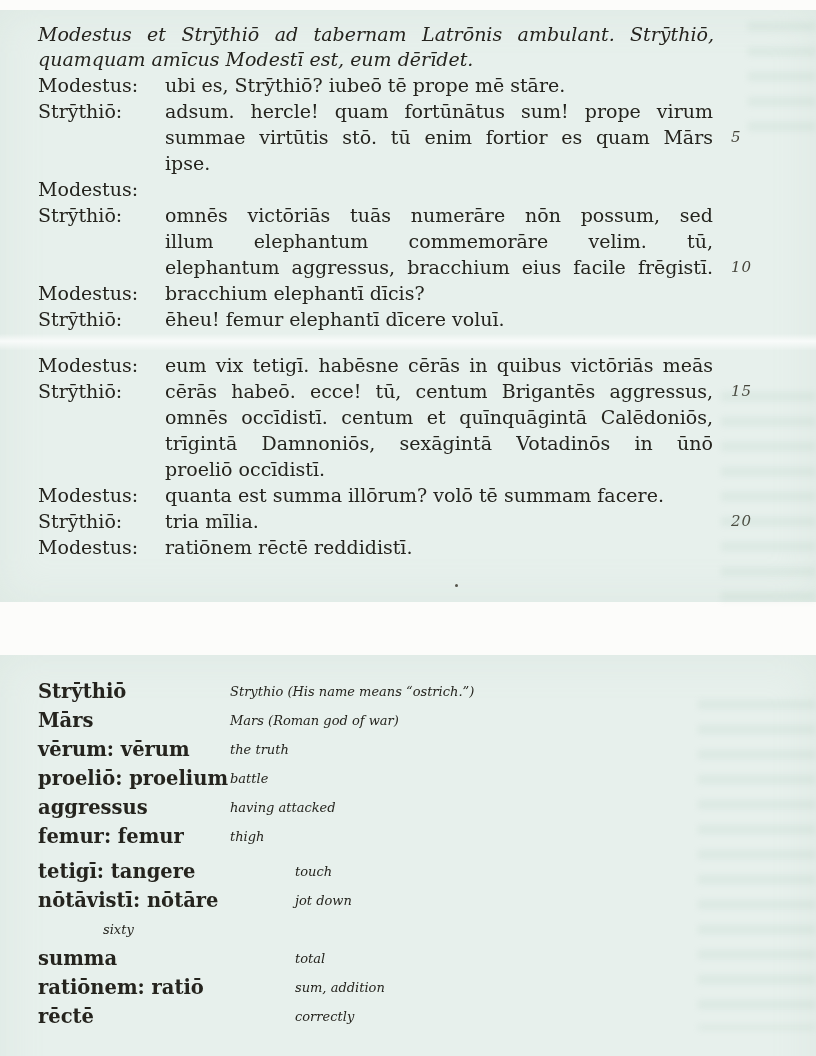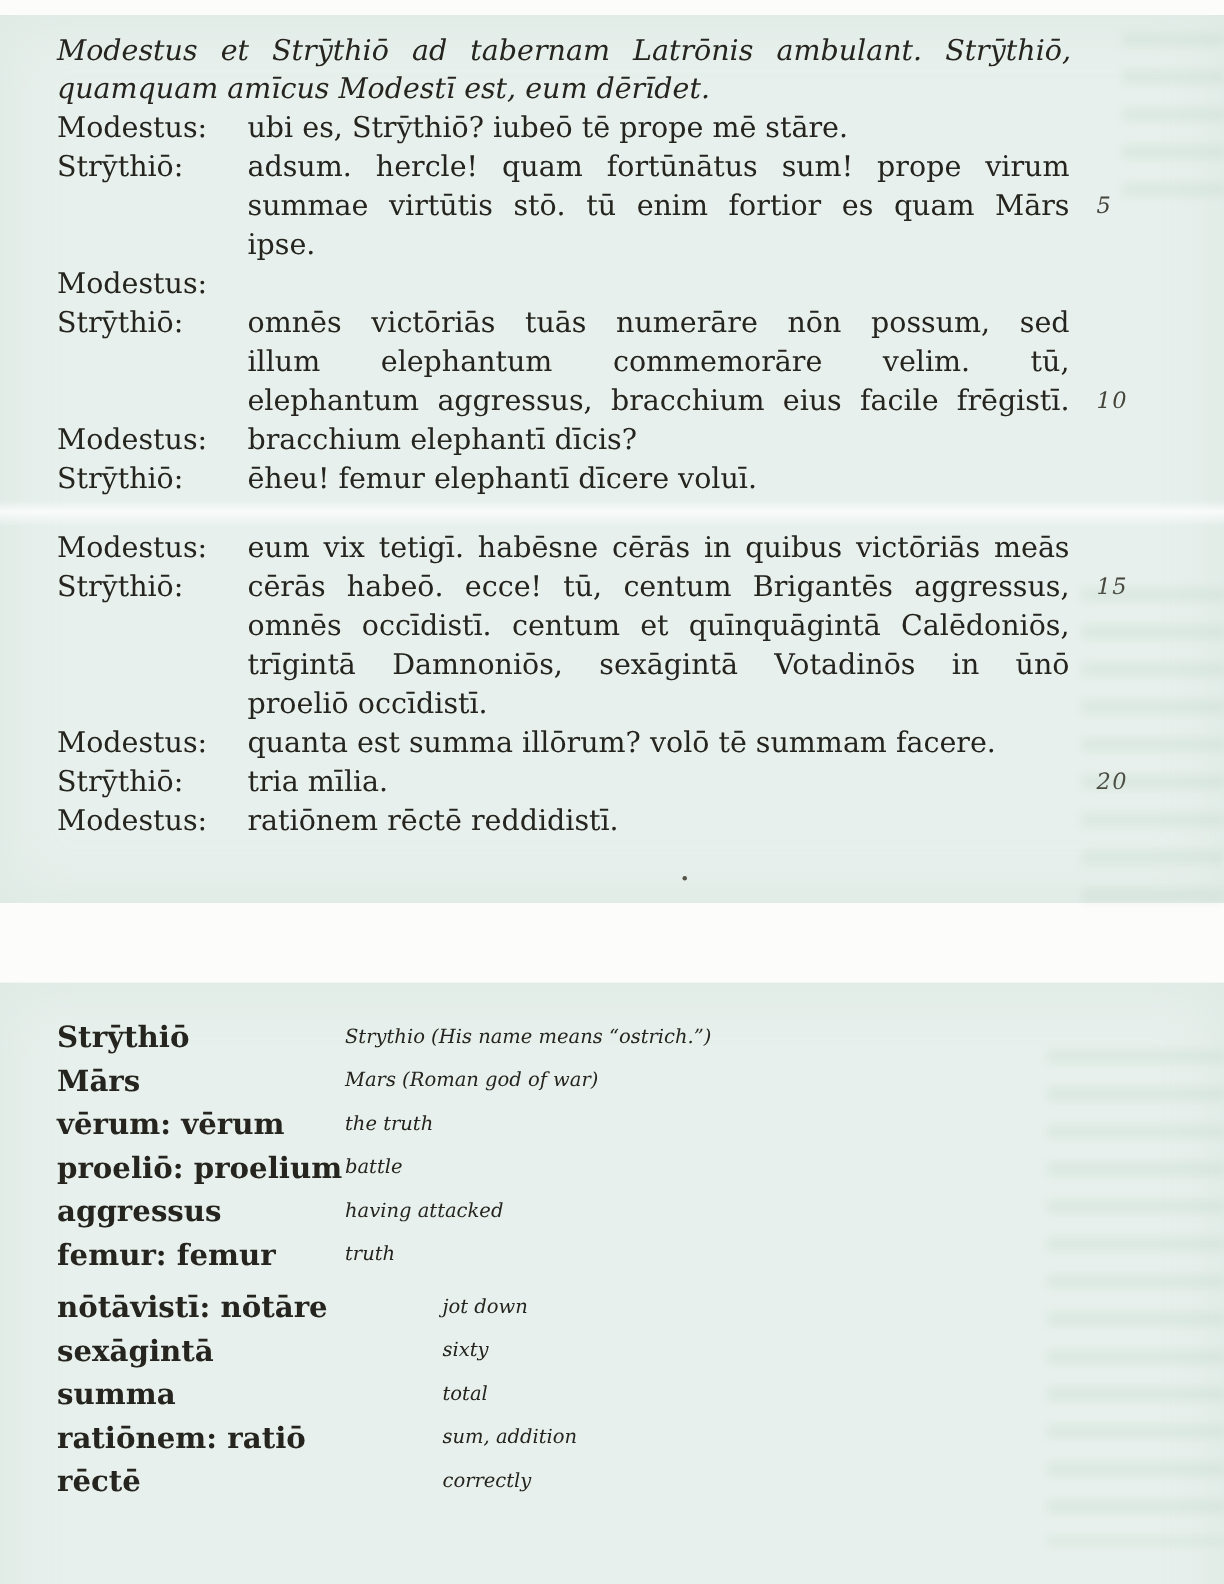--- a/index.html
+++ b/index.html
@@ -203,31 +203,34 @@
       <div class="vrow">
         <span class="lat">proeliō: proelium</span>
         <span class="glo">battle</span>
       </div>
       <div class="vrow">
         <span class="lat">aggressus</span>
         <span class="glo">having attacked</span>
       </div>
       <div class="vrow">
         <span class="lat">femur: femur</span>
-        <span class="glo">truth</span>
+        <span class="glo">thigh</span>
       </div>
 
       <div class="vgap"></div>
 
+      <div class="vrow g2">
+        <span class="lat">tetigī: tangere</span>
+        <span class="glo">touch</span>
+      </div>
       <div class="vrow g2">
         <span class="lat">nōtāvistī: nōtāre</span>
         <span class="glo">jot down</span>
       </div>
       <div class="vrow g2">
-        <span class="lat">sexāgintā</span>
         <span class="glo">sixty</span>
       </div>
       <div class="vrow g2">
         <span class="lat">summa</span>
         <span class="glo">total</span>
       </div>
       <div class="vrow g2">
         <span class="lat">ratiōnem: ratiō</span>
         <span class="glo">sum, addition</span>
       </div>

